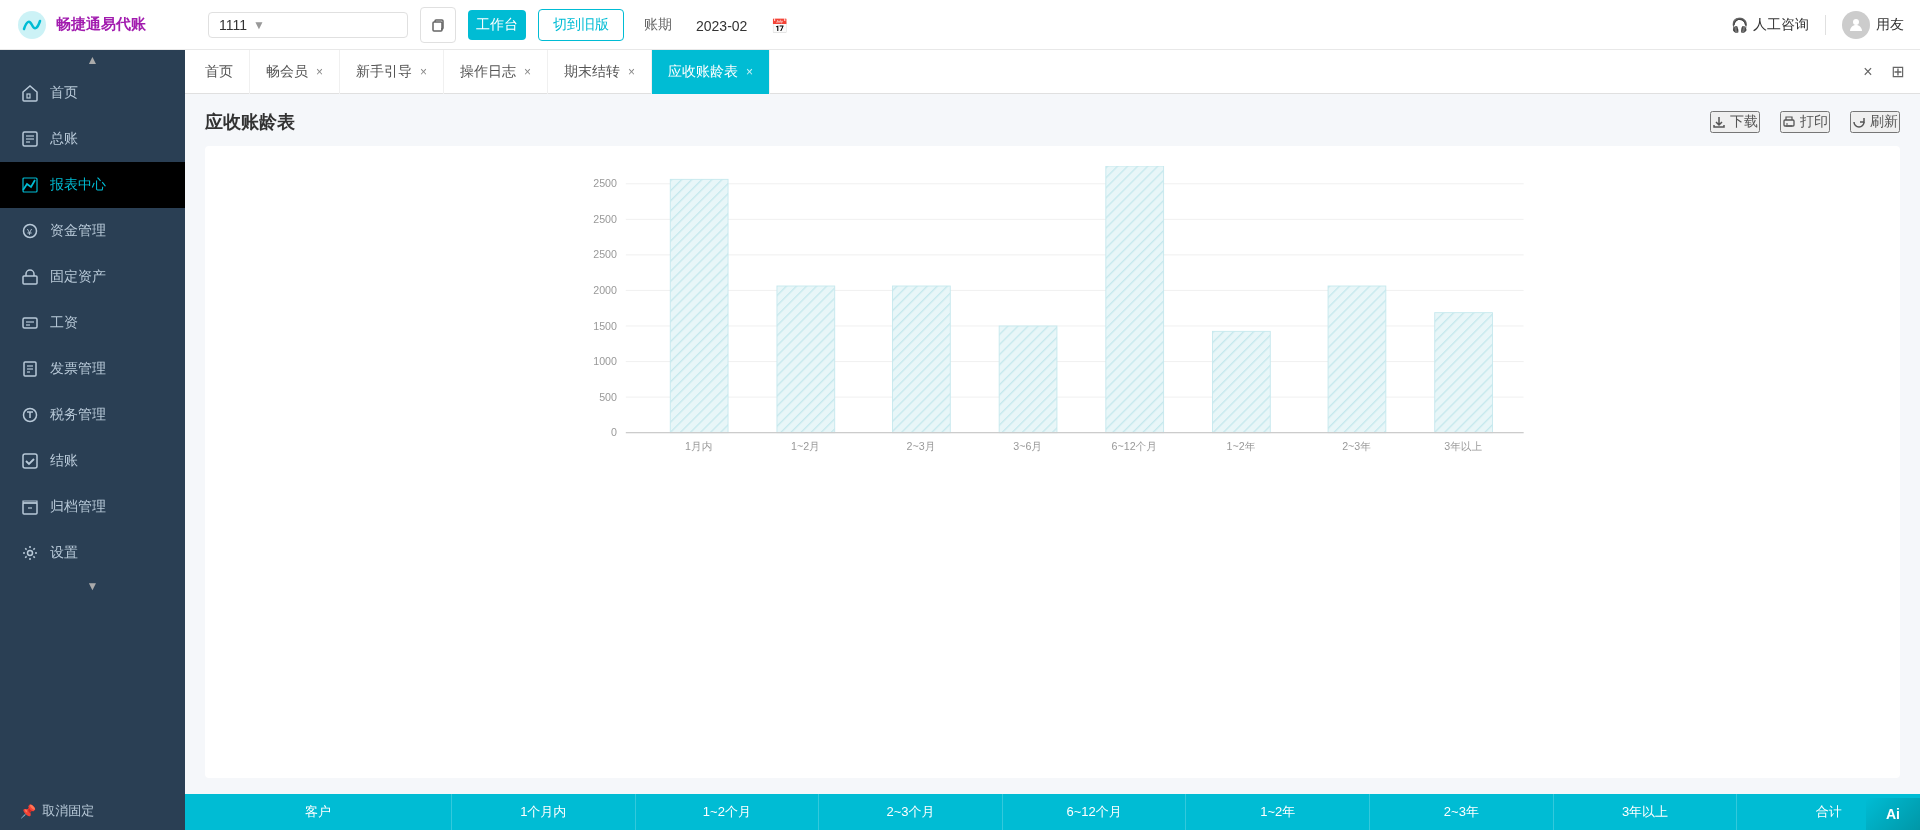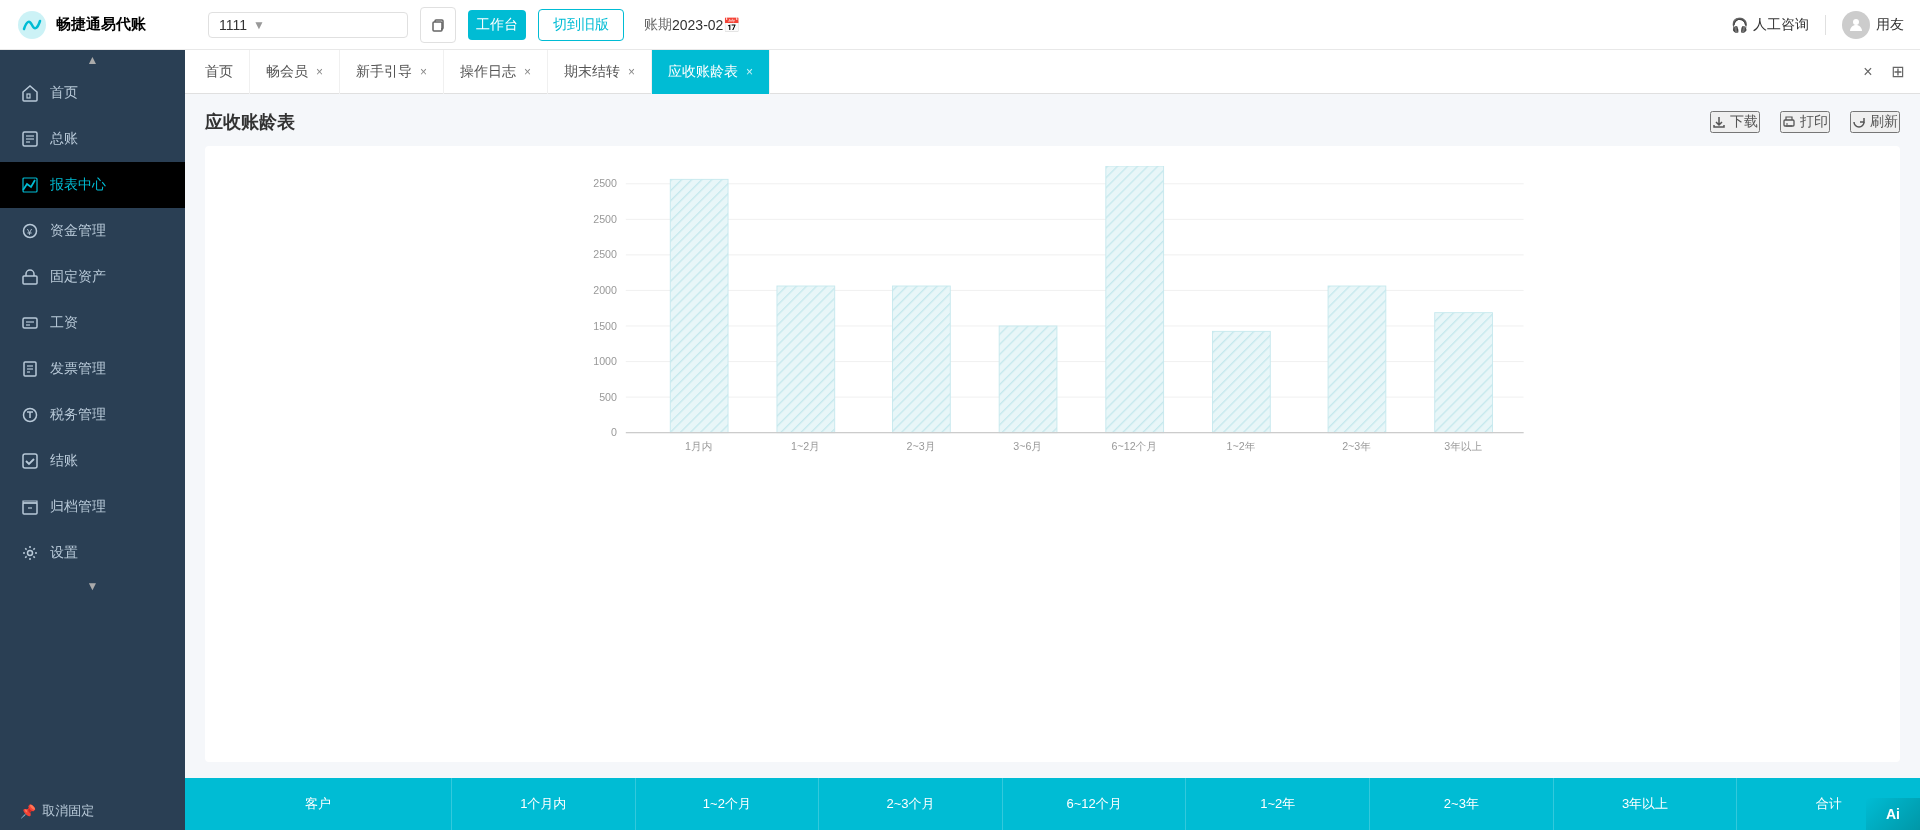--- a/index.html
+++ b/index.html
@@ -6,28 +6,28 @@
     body { font-family: 'Microsoft YaHei', Arial, sans-serif; background: #f0f2f5; display: flex; flex-direction: column; height: 830px; overflow: hidden; }
 
     
     .top-header {
       display: flex; align-items: center; background: #fff; height: 50px;
       padding: 0 16px; border-bottom: 1px solid #e8e8e8; flex-shrink: 0;
       gap: 12px;
     }
     .logo-area { display: flex; align-items: center; gap: 8px; width: 180px; }
     .logo-icon { width: 32px; height: 32px; }
-    .logo-text { color: #000000; font-size: 15px; font-weight: bold; }
+    .logo-text { color: #a21caf; font-size: 15px; font-weight: bold; }
     .company-select { display: flex; align-items: center; gap: 6px; border: 1px solid #e0e0e0; border-radius: 4px; padding: 4px 10px; min-width: 200px; cursor: pointer; background: #fff; }
     .company-name { font-size: 14px; color: #333; }
     .chevron-down { color: #999; font-size: 12px; }
     .icon-btn { width: 36px; height: 36px; border: 1px solid #e0e0e0; border-radius: 4px; display: flex; align-items: center; justify-content: center; cursor: pointer; background: #fff; color: #666; }
     .workbench-btn { background: #00bcd4; color: #fff; border: none; border-radius: 4px; padding: 6px 8px; font-size: 14px; cursor: pointer; }
     .switch-btn { border: 1px solid #00bcd4; color: #00bcd4; background: #fff; border-radius: 4px; padding: 6px 14px; font-size: 14px; cursor: pointer; }
-    .period-area { display: flex; align-items: center; gap: 0; font-size: 14px; color: #333; margin-left: 8px; }
+    .period-area { display: flex; align-items: flex-end; gap: 24px; font-size: 14px; color: #333; margin-left: 8px; }
     .period-label { color: #666; }
     .period-value { color: #333; font-weight: 500; }
     .calendar-icon { color: #00bcd4; cursor: pointer; }
     .header-right { margin-left: auto; display: flex; align-items: center; gap: 16px; }
     .consult-btn { display: flex; align-items: center; gap: 4px; font-size: 14px; color: #333; cursor: pointer; }
     .user-area { display: flex; align-items: center; gap: 6px; font-size: 14px; color: #333; cursor: pointer; }
     .user-avatar { width: 28px; height: 28px; border-radius: 50%; background: #ccc; display: flex; align-items: center; justify-content: center; color: #fff; font-size: 12px; }
     .divider-v { width: 1px; height: 20px; background: #e0e0e0; }
 
     
@@ -60,21 +60,21 @@
     .page-content { flex: 1; overflow-y: auto; padding: 16px 20px; display: flex; flex-direction: column; }
     .page-title-bar { display: flex; align-items: center; justify-content: space-between; margin-bottom: 12px; }
     .page-title { font-size: 18px; font-weight: bold; color: #333; }
     .title-actions { display: flex; align-items: center; gap: 20px; }
     .title-action-btn { display: flex; align-items: center; gap: 4px; font-size: 14px; color: #555; cursor: pointer; }
 
     
     .chart-container { background: #fff; border-radius: 4px; flex: 1; padding: 20px; min-height: 400px; position: relative; }
 
     
-    .table-header { display: flex; background: #00bcd4; color: #fff; font-size: 13px; flex-shrink: 0; height: 52px; }
+    .table-header { display: flex; background: #00bcd4; color: #fff; font-size: 13px; flex-shrink: 0; height: 36px; }
     .th-cell { flex: 1; display: flex; align-items: center; justify-content: center; border-right: 1px solid rgba(255,255,255,0.2); padding: 0 8px; text-align: center; font-size: 13px; }
     .th-cell:first-child { flex: 1.5; }
     .th-cell:last-child { border-right: none; }
 
     
     .ai-float { position: fixed; bottom: 0; right: 0; background: linear-gradient(135deg, #00bcd4, #0097a7); color: #fff; padding: 8px 20px; font-size: 14px; font-weight: bold; cursor: pointer; border-radius: 4px 0 0 0; }
   </style>
 </head>
 <body>
 

